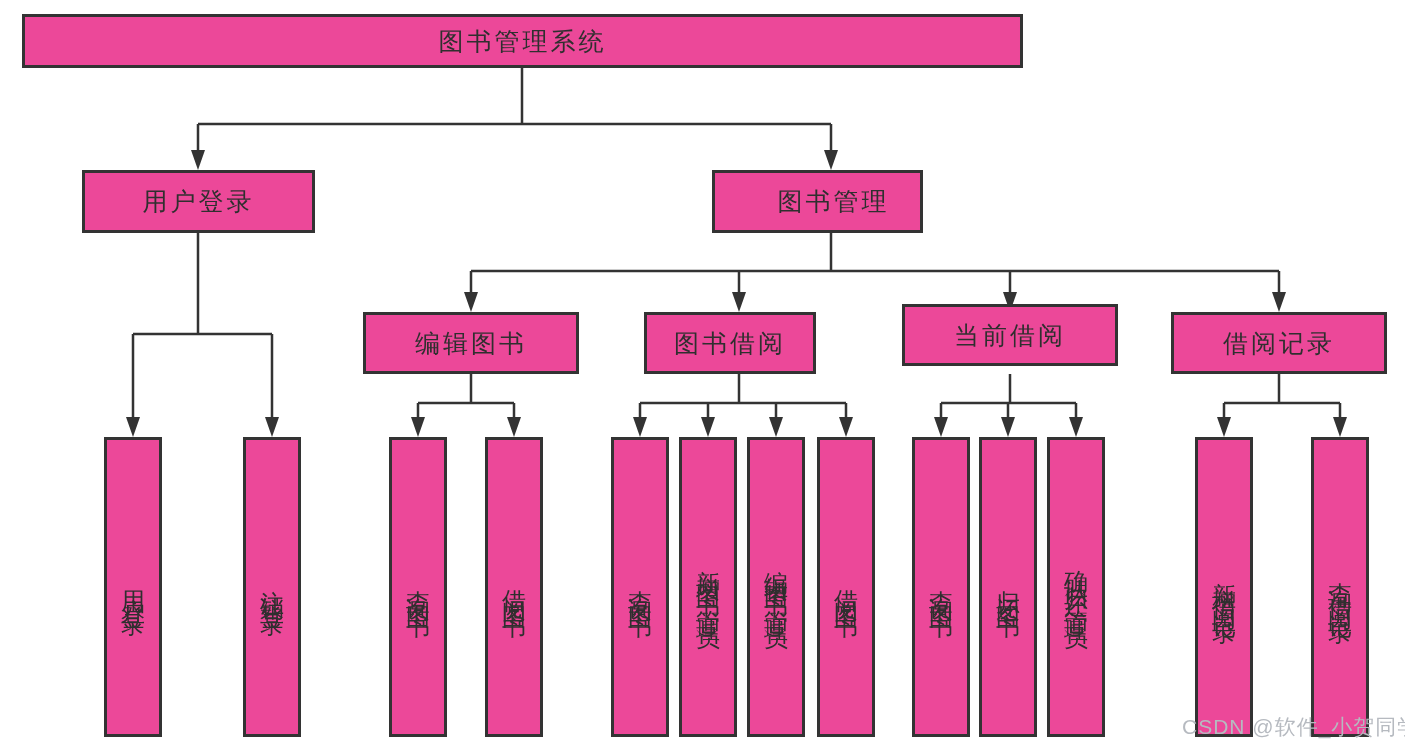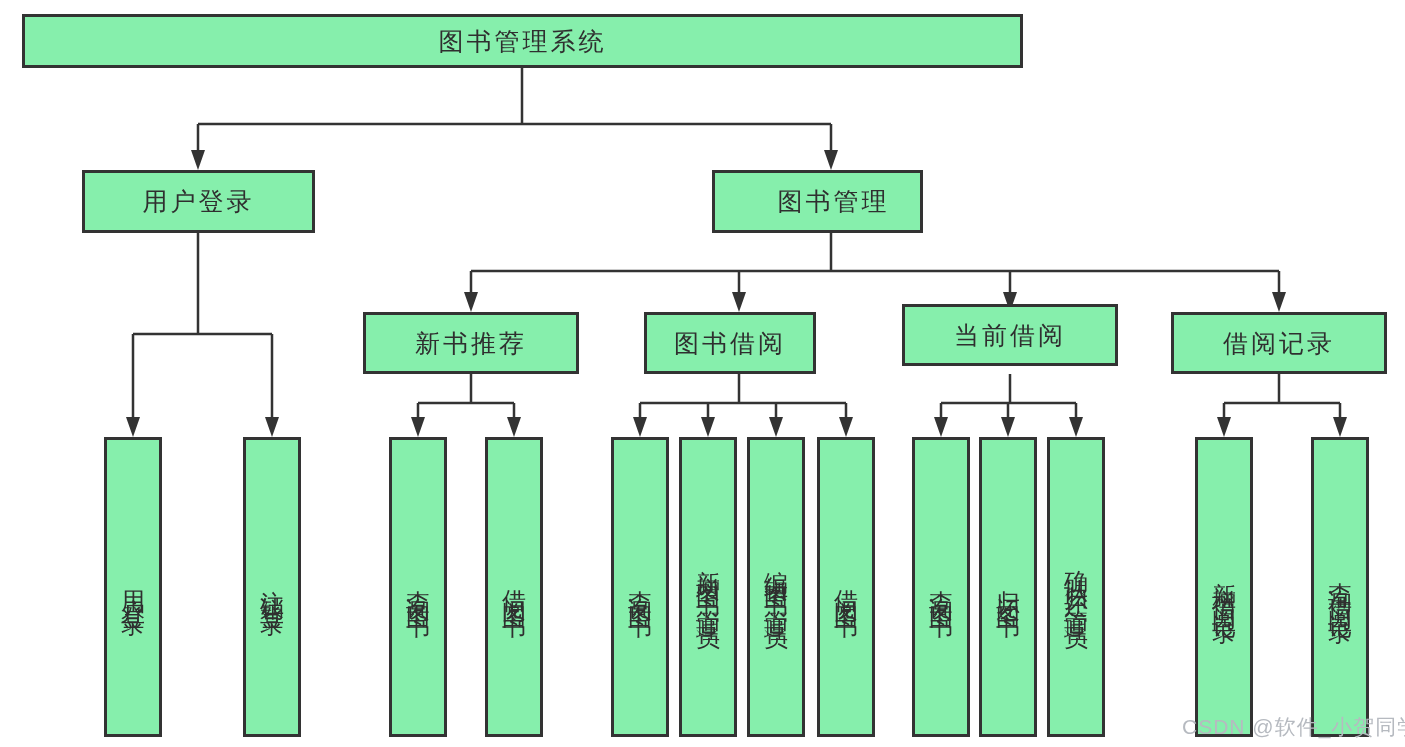--- a/index.html
+++ b/index.html
@@ -10,21 +10,21 @@
     position:relative;
     overflow:hidden;
   }
   .canvas{position:absolute;left:0;top:0;width:1405px;height:747px;}
   svg.connectors{position:absolute;left:0;top:0;pointer-events:none;}
   svg.connectors path{stroke:#333333;stroke-width:2.5;fill:none;}
   svg.connectors polygon{fill:#333333;stroke:none;}
   .box{
     position:absolute;
     box-sizing:border-box;
-    background:#86efac;
+    background:#ec4899;
     border:3px solid #333333;
     display:flex;
     align-items:center;
     justify-content:center;
     color:#2f2f2f;
     text-align:center;
   }
   .h{font-size:25px;letter-spacing:3px;white-space:nowrap;}
   .v{
     writing-mode:vertical-rl;
@@ -113,21 +113,21 @@
       <polygon points="1217,417 1231,417 1224,437"></polygon>
       <polygon points="1333,417 1347,417 1340,437"></polygon>
     </g>
   </svg>
 
   <div class="box h" id="b-root">图书管理系统</div>
 
   <div class="box h" id="b-user-login">用户登录</div>
   <div class="box h" id="b-book-mgmt">图书管理</div>
 
-  <div class="box h" id="b-new-book">新书推荐</div>
+  <div class="box h" id="b-new-book">编辑图书</div>
   <div class="box h" id="b-borrowing">图书借阅</div>
   <div class="box h" id="b-current">当前借阅</div>
   <div class="box h" id="b-records">借阅记录</div>
 
   <div class="box v leaf" id="l-user-login">用户登录</div>
   <div class="box v leaf" id="l-logout">注销登录</div>
 
   <div class="box v leaf" id="l-query-1">查询图书</div>
   <div class="box v leaf" id="l-borrow-1">借阅图书</div>
 

